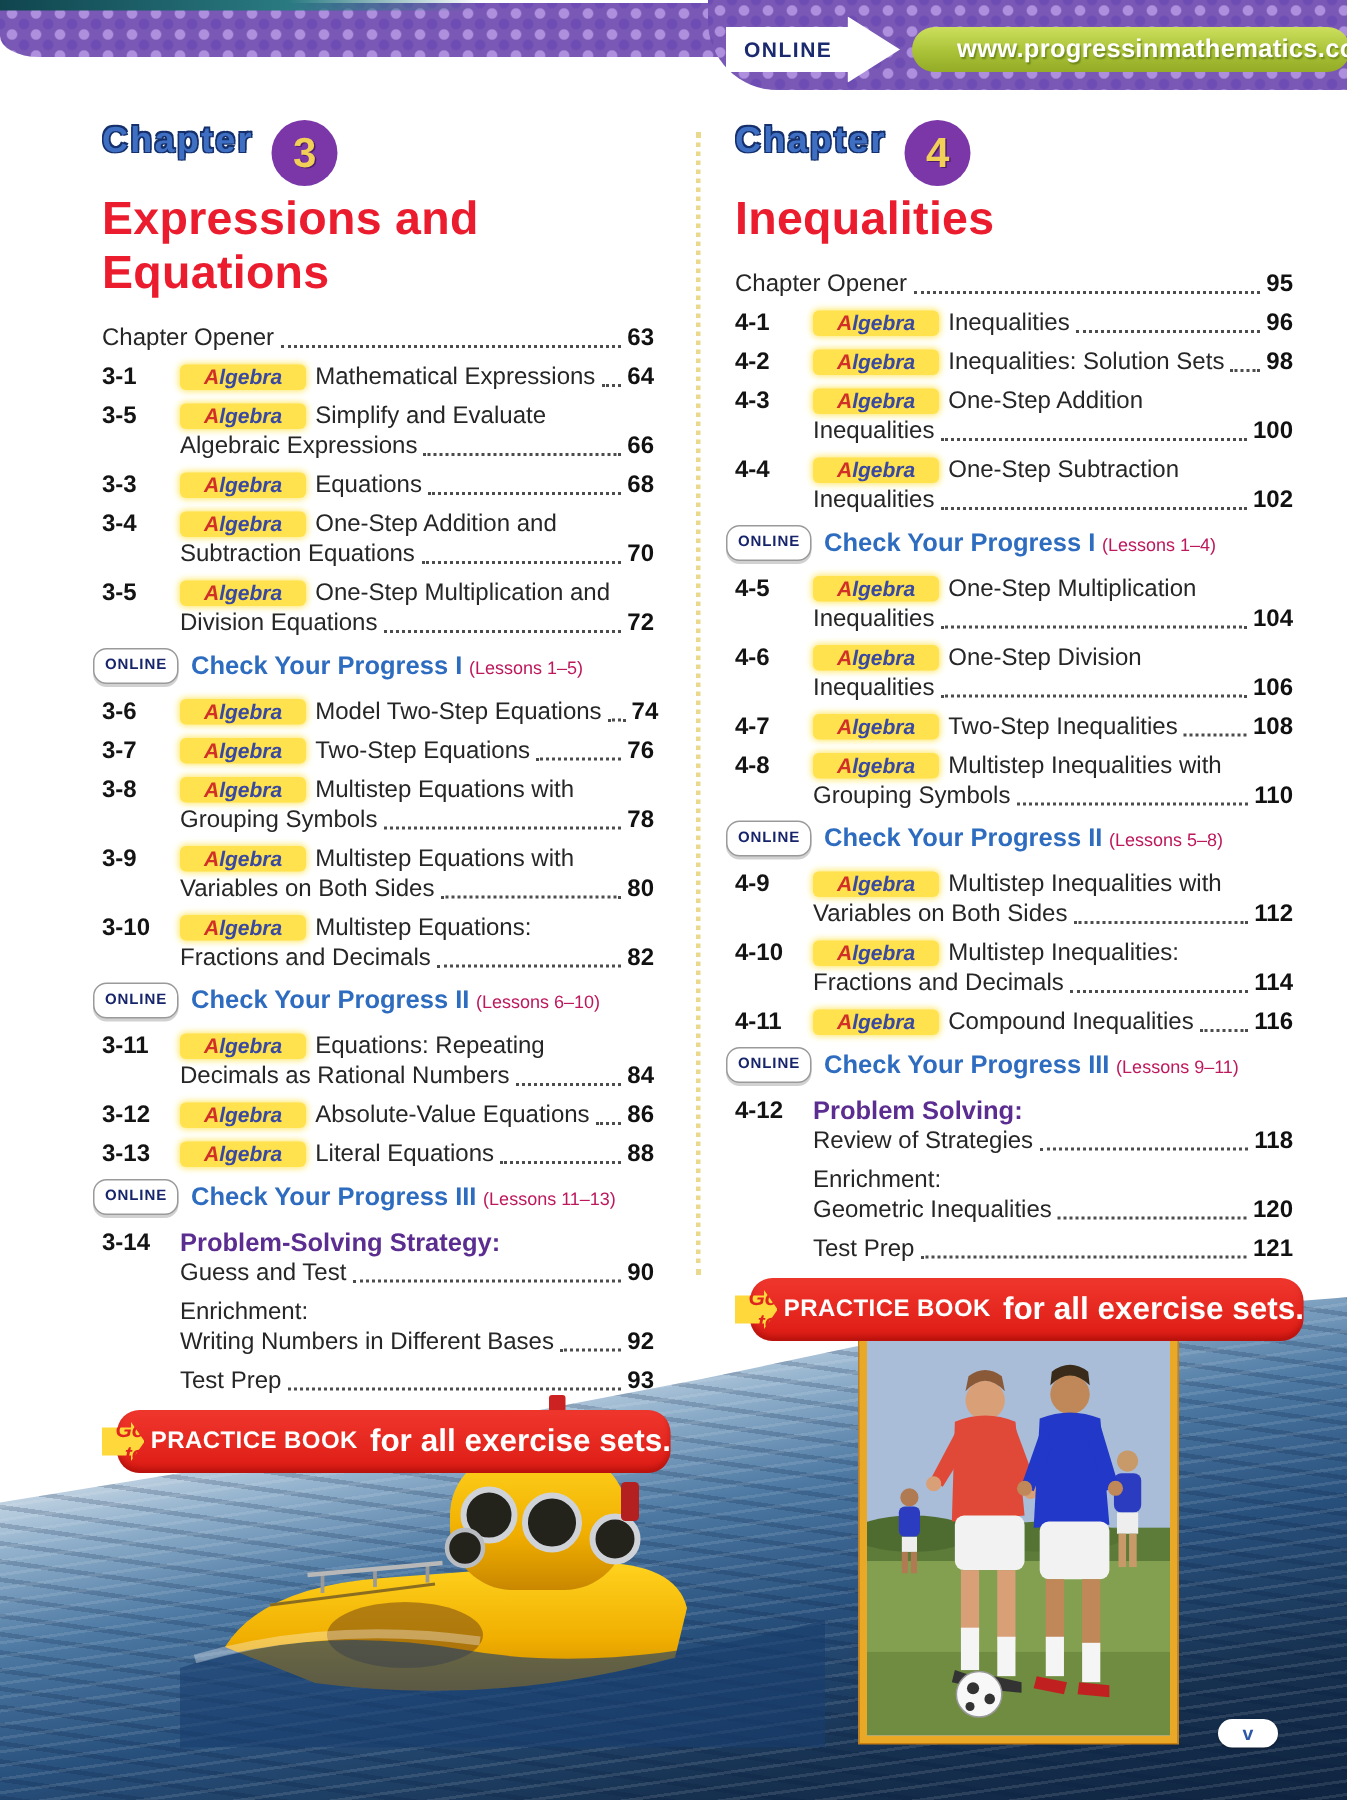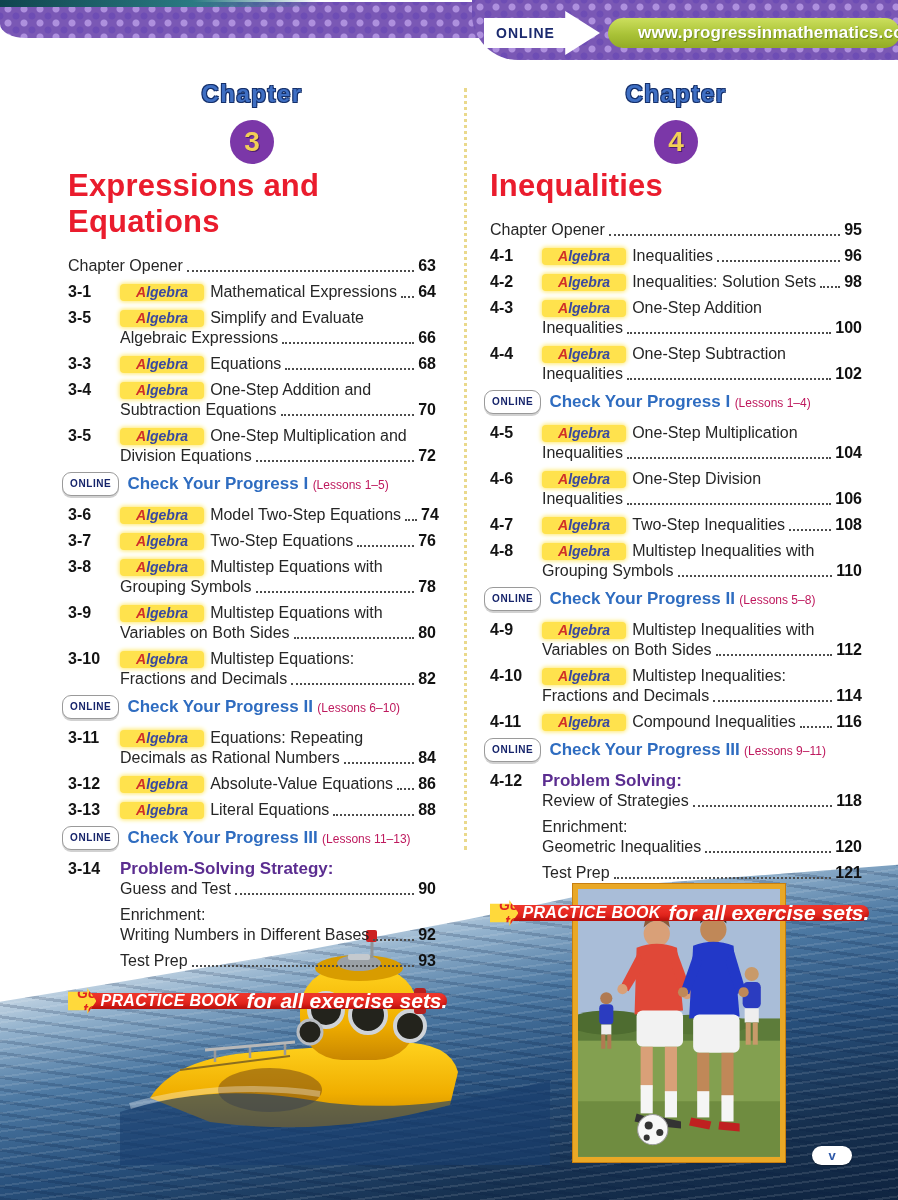--- a/index.html
+++ b/index.html
@@ -29,21 +29,21 @@
     background:#ffffff; clip-path:polygon(0 16%, 70% 16%, 70% 0, 100% 50%, 70% 100%, 70% 84%, 0 84%);
     display:flex; align-items:center; z-index:2; filter:drop-shadow(1px 2px 2px rgba(40,20,80,.45)); }
   .online-arrow span { padding-left:12px; color:#1b2a6e; font-weight:bold; font-size:14px; letter-spacing:1px; }
 
   
   .col { position:absolute; top:80px; z-index:5; }
   .col-left  { left:68px;  width:368px; }
   .col-right { left:490px; width:372px; }
   .divider { position:absolute; left:464px; top:88px; height:762px; border-left:3px dotted #ead98c; z-index:4; }
 
-  .chap-row { display:flex; align-items:center; gap:12px; margin-bottom:4px;flex-direction:column; }
+  .chap-row { display:flex; align-items:flex-start; gap:12px; margin-bottom:4px; }
   .chap-word { font-size:24px; font-weight:bold; color:#3f6fc3; letter-spacing:1.5px;
     text-shadow:1px 1px 0 #15306b, -1px -1px 0 #15306b, 1px -1px 0 #15306b, -1px 1px 0 #15306b; }
   .chap-num { width:44px; height:44px; border-radius:50%; background:#7b37a8; color:#f2cf56;
     font-size:28px; font-weight:bold; display:flex; align-items:center; justify-content:center;
     text-shadow:1px 1px 0 #4c1d6e; }
   .chap-title { font-size:31px; font-weight:bold; color:#ea1c2d; margin:4px 0 16px; letter-spacing:.2px; }
 
   
   .row { font-size:16px; color:#262626; line-height:20px; }
   .entry { display:flex; margin-bottom:6px; }
@@ -66,22 +66,22 @@
   .cyp-sub { color:#be185d; font-size:12px; }
 
   
   .goto-row { display:flex; align-items:center; margin-top:14px; height:32px; position:relative; }
   .goto-arrow { position:relative; z-index:2; background:#ffd93b; width:74px; height:26px;
     clip-path:polygon(0 14%, 68% 14%, 68% 0, 100% 50%, 68% 100%, 68% 86%, 0 86%);
     display:flex; align-items:center; filter:drop-shadow(1px 1px 1px rgba(120,40,0,.5)); }
   .goto-arrow span { padding-left:9px; color:#e0251f; font-weight:bold; font-style:italic; font-size:14px;text-align:right; }
   .book-icon { position:relative; z-index:3; width:40px; height:34px; margin:0 -8px 0 -10px; }
   .red-banner { flex:1; z-index:1; background:linear-gradient(180deg,#f0372d,#dd1b14);
-    border-radius:15px; height:16px; display:flex; align-items:center; padding-left:22px;
-    color:#fff; font-weight:bold; font-style:italic; white-space:nowrap;
+    border-radius:15px; height:42px; display:flex; align-items:center; padding-left:22px;
+    color:#fff; font-weight:bold; white-space:nowrap;
     box-shadow:inset 0 -3px 4px rgba(120,0,0,.4);text-align:center; }
   .red-banner .pb { font-size:16px; letter-spacing:.3px; margin-right:8px; }
   .red-banner .rest { font-size:21px; }
 
   
   .water { position:absolute; left:0; bottom:0; width:898px; height:342px; z-index:1;
     clip-path:polygon(0 42%, 14% 36%, 34% 27%, 52% 18%, 70% 8%, 100% 2%, 100% 100%, 0 100%);
     background-image:
       repeating-linear-gradient(172deg, rgba(255,255,255,.10) 0 2px, rgba(255,255,255,0) 2px 9px),
       repeating-linear-gradient(8deg, rgba(5,25,60,.18) 0 3px, rgba(5,25,60,0) 3px 12px),

